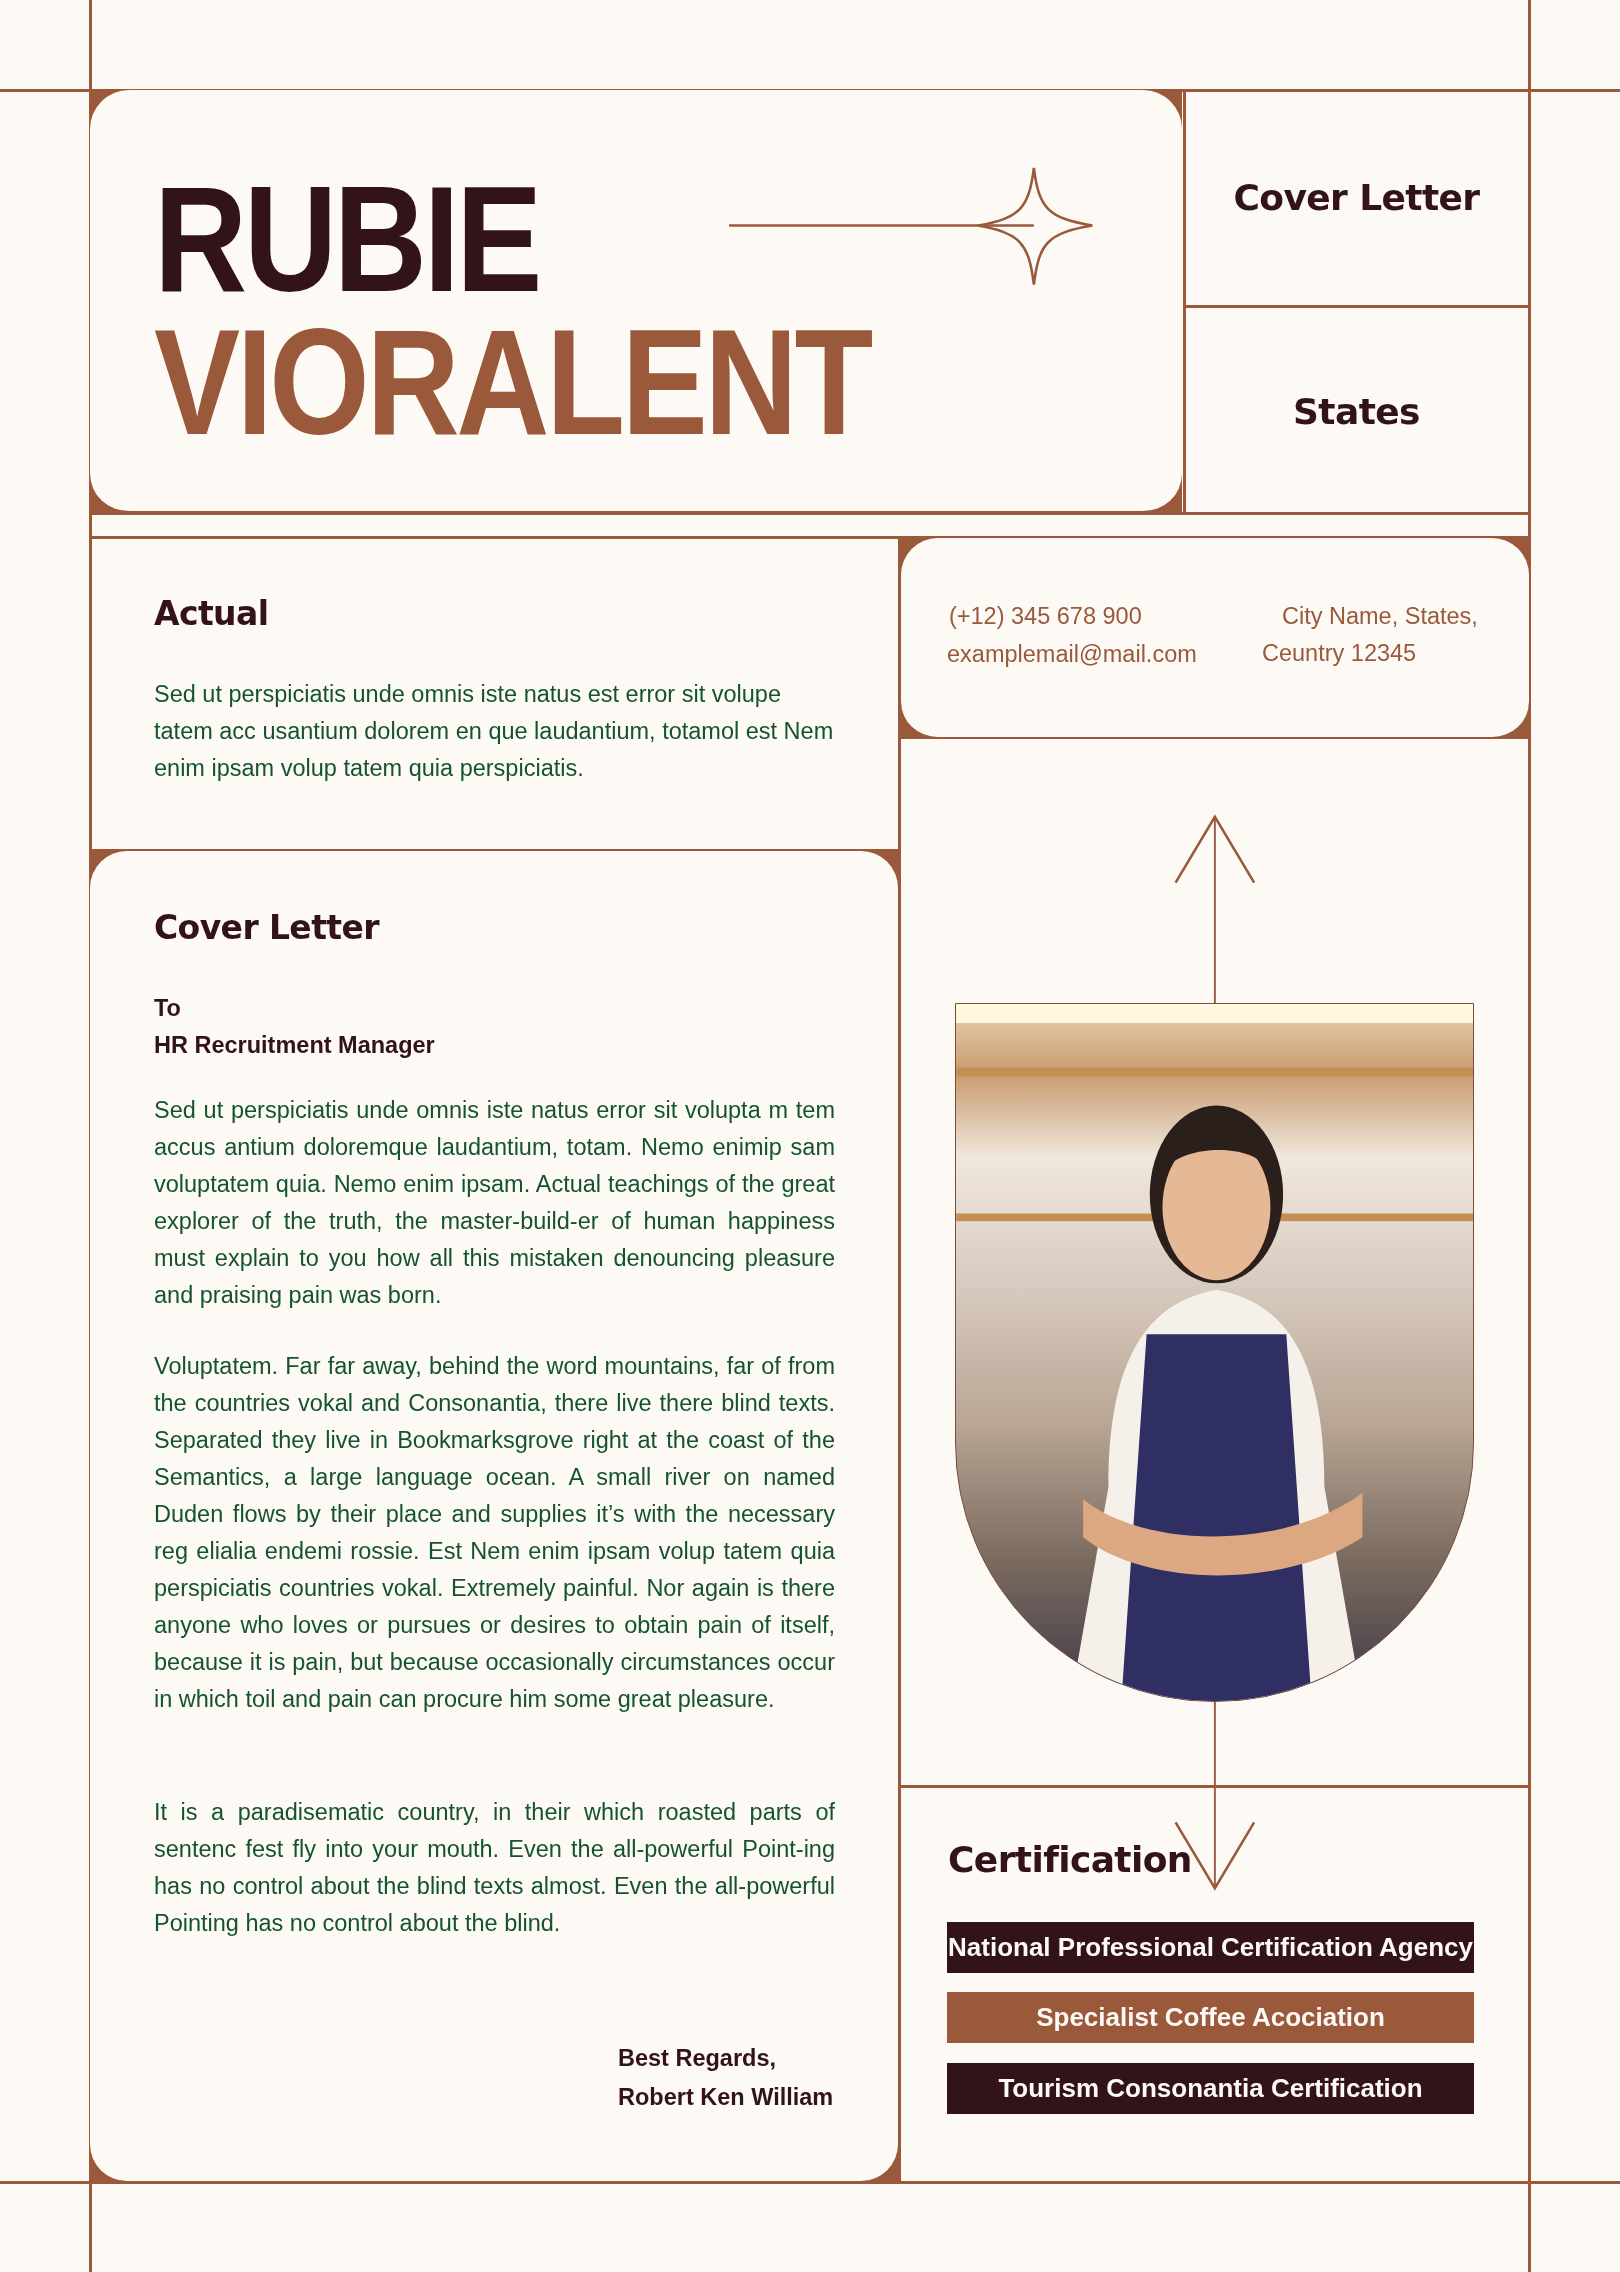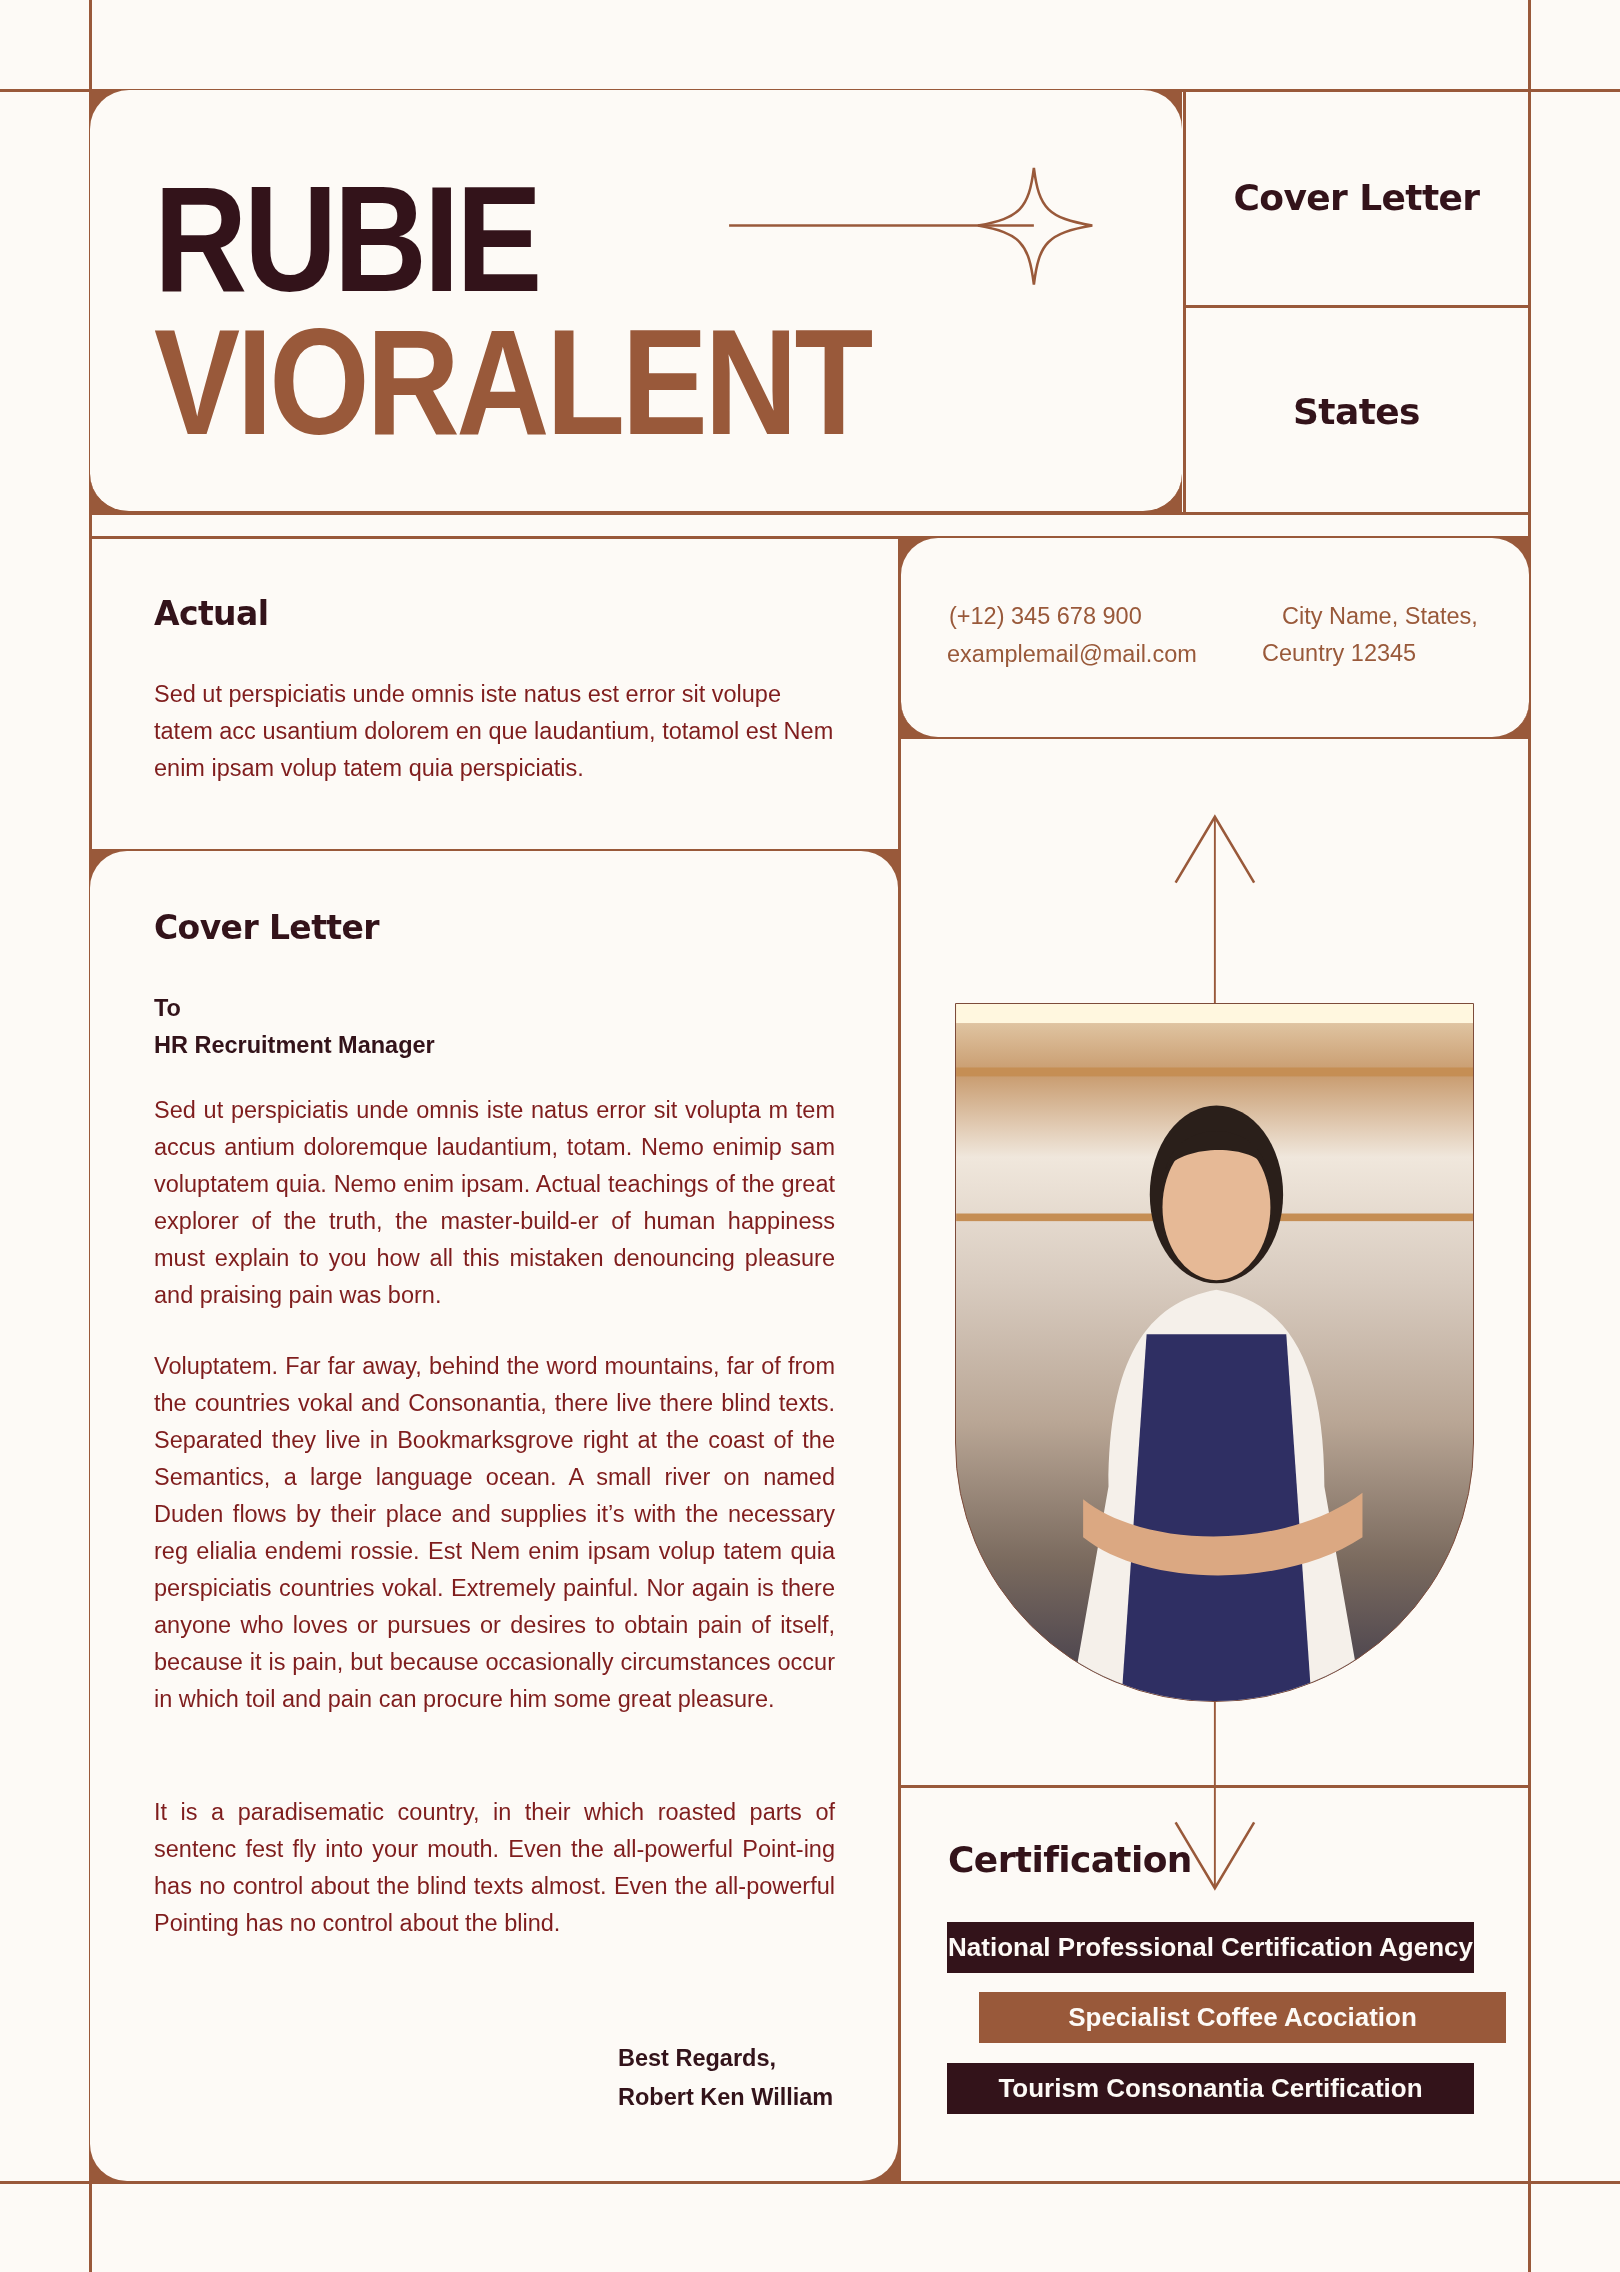--- a/index.html
+++ b/index.html
@@ -5,21 +5,21 @@
   * { box-sizing: border-box; margin: 0; padding: 0; }
   html, body { width: 1620px; height: 2273px; background: #fdfaf6; overflow: hidden; }
   body { position: relative; font-family: "Liberation Sans", "DejaVu Sans", sans-serif; color: #99593a; }
   .abs { position: absolute; }
   .hline { position: absolute; left: 0; width: 1620px; height: 2.5px; background: #99593a; }
   .vline { position: absolute; top: 0; height: 2273px; width: 2.5px; background: #99593a; }
   .cell { position: absolute; background: #99593a; }
   .cell > .inner { position: absolute; inset: 0; background: #fdfaf6; }
   .dark { color: #33131a; }
   .heading { font-family: "DejaVu Sans", sans-serif; font-weight: bold; color: #33131a; letter-spacing: -0.6px; }
-  .body-text { font-size: 23.5px; line-height: 37px; text-align: justify; color: #7f1d1d; }
+  .body-text { font-size: 23.5px; line-height: 37px; text-align: justify; color: #14532d; }
   .name-line { position: absolute; left: 154px; font-family: "Liberation Sans", sans-serif; font-weight: bold; line-height: 1; letter-spacing: -3.8px; transform-origin: left top; white-space: nowrap; }
   .cert-bar { position: absolute; left: 947px; width: 527px; height: 51px; display: flex; align-items: center; justify-content: center; color: #fdfaf6; font-size: 26px; font-weight: bold; }
 </style>
 </head>
 <body>
 
 <div class="vline" style="left:89px;"></div>
 <div class="vline" style="left:1528px;"></div>
 <div class="hline" style="top:89px;"></div>
 <div class="hline" style="top:2181px;"></div>
@@ -88,15 +88,15 @@
   </svg>
 </div>
 <svg class="abs" style="left:1174px; top:1702px;" width="83" height="190" viewBox="0 0 130 300">
   <line x1="64" y1="0" x2="64" y2="294" stroke="#99593a" stroke-width="3"></line>
   <polyline points="2,190 64,294 126,190" fill="none" stroke="#99593a" stroke-width="4"></polyline>
 </svg>
 
 <div class="abs" style="left:900px; top:1785px; width:630px; height:2.5px; background:#99593a;"></div>
 <div class="abs heading" style="left:948px; top:1839px; font-size:36px;">Certification</div>
 <div class="cert-bar" style="top:1922px; background:#33131a;">National Professional Certification Agency</div>
-<div class="cert-bar" style="top:1992px; background:#99593a;margin-left:32px;">Specialist Coffee Acociation</div>
+<div class="cert-bar" style="top:1992px; background:#99593a;">Specialist Coffee Acociation</div>
 <div class="cert-bar" style="top:2063px; background:#33131a;">Tourism Consonantia Certification</div>
 
 
 </body></html>

